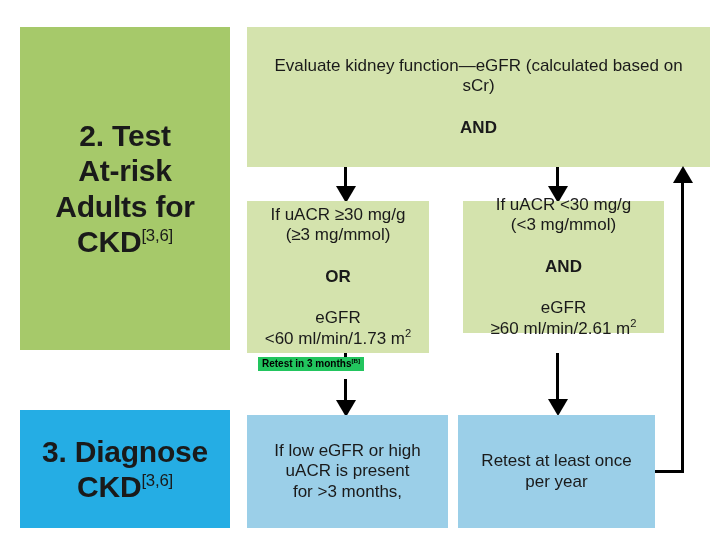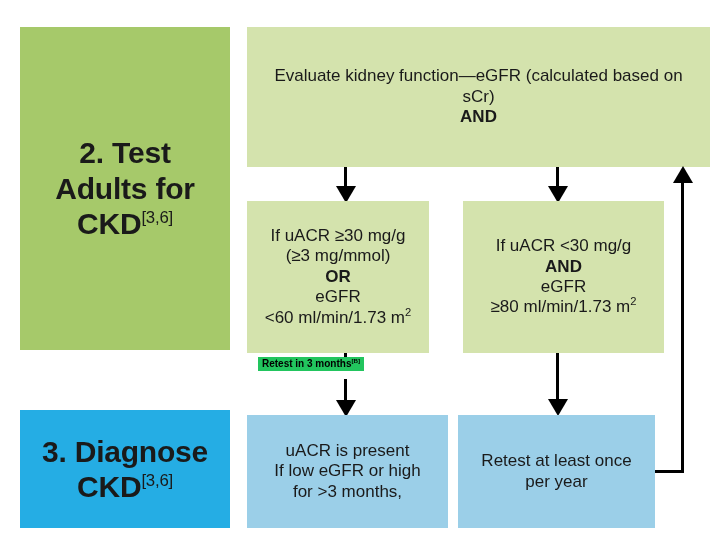--- a/index.html
+++ b/index.html
@@ -55,21 +55,21 @@
   .flow-blue  { background: #9bcfe8; }
 
   .flow-line {
     font-size: 17px;
     line-height: 1.2;
     display: block;
     white-space: nowrap;
   }
   .flow-line.wrap { white-space: normal; }
   .flow-line.bold { font-weight: bold; }
-  .flow-line.spaced { margin-top: 0; }
+  .flow-line.spaced { margin-top: 21px; }
   sup.unit {
     font-size: 0.66em;
     vertical-align: super;
     line-height: 0;
   }
   sup.note {
     font-size: 0.62em;
     vertical-align: super;
     line-height: 0;
   }
@@ -114,20 +114,21 @@
     border-bottom: 17px solid #000;
   }
 </style>
 </head>
 <body>
 
 <div id="canvas">
 
   <div class="box stage-box stage-green" style="left:20px; top:27px; width:210px; height:323px;">
     <span class="stage-title">2. Test</span>
+    <span class="stage-title">At-risk</span>
     <span class="stage-title">Adults for</span>
     <span class="stage-title"><span>CKD</span><sup class="ref">[3,6]</sup></span>
   </div>
 
   <div class="box stage-box stage-blue" style="left:20px; top:410px; width:210px; height:118px;">
     <span class="stage-title">3. Diagnose</span>
     <span class="stage-title"><span>CKD</span><sup class="ref">[3,6]</sup></span>
   </div>
 
   <div class="box flow-green" style="left:247px; top:27px; width:463px; height:140px; padding:12px 14px;">
@@ -147,33 +148,34 @@
     <span class="flow-line bold spaced">OR</span>
     <span class="flow-line spaced">eGFR</span>
     <span class="flow-line"><span>&lt;60 ml/min/1.73 m</span><sup class="unit">2</sup></span>
   </div>
 
   <div class="vline" style="left:344px; top:353px; height:14px;"></div>
   <div class="highlight-label" style="left:258px; top:357px;"><span>Retest in 3 months</span><sup class="note">[B]</sup></div>
   <div class="vline" style="left:344px; top:379px; height:24px;"></div>
   <div class="arrow-down" style="left:336px; top:400px;"></div>
 
-  <div class="box flow-green" style="left:463px; top:201px; width:201px; height:152px;">
+  <div class="box flow-green" style="left:463px; top:201px; width:201px; height:132px;">
     <span class="flow-line">If uACR &lt;30 mg/g</span>
+    <span class="flow-line">(&lt;3 mg/mmol)</span>
     <span class="flow-line bold spaced">AND</span>
     <span class="flow-line spaced">eGFR</span>
-    <span class="flow-line"><span>≥80 ml/min/1.73 m</span><sup class="unit">2</sup></span>
+    <span class="flow-line"><span>≥60 ml/min/2.61 m</span><sup class="unit">2</sup></span>
   </div>
 
   <div class="vline" style="left:556px; top:353px; height:49px;"></div>
   <div class="arrow-down" style="left:548px; top:399px;"></div>
 
   <div class="box flow-blue" style="left:247px; top:415px; width:201px; height:113px;">
+    <span class="flow-line">If low eGFR or high</span>
     <span class="flow-line">uACR is present</span>
-    <span class="flow-line">If low eGFR or high</span>
     <span class="flow-line">for &gt;3 months,</span>
   </div>
 
   <div class="box flow-blue" style="left:458px; top:415px; width:197px; height:113px;">
     <span class="flow-line">Retest at least once</span>
     <span class="flow-line">per year</span>
   </div>
 
   <div class="hline" style="left:655px; top:470px; width:29px;"></div>
   <div class="vline" style="left:681px; top:182px; height:291px;"></div>

